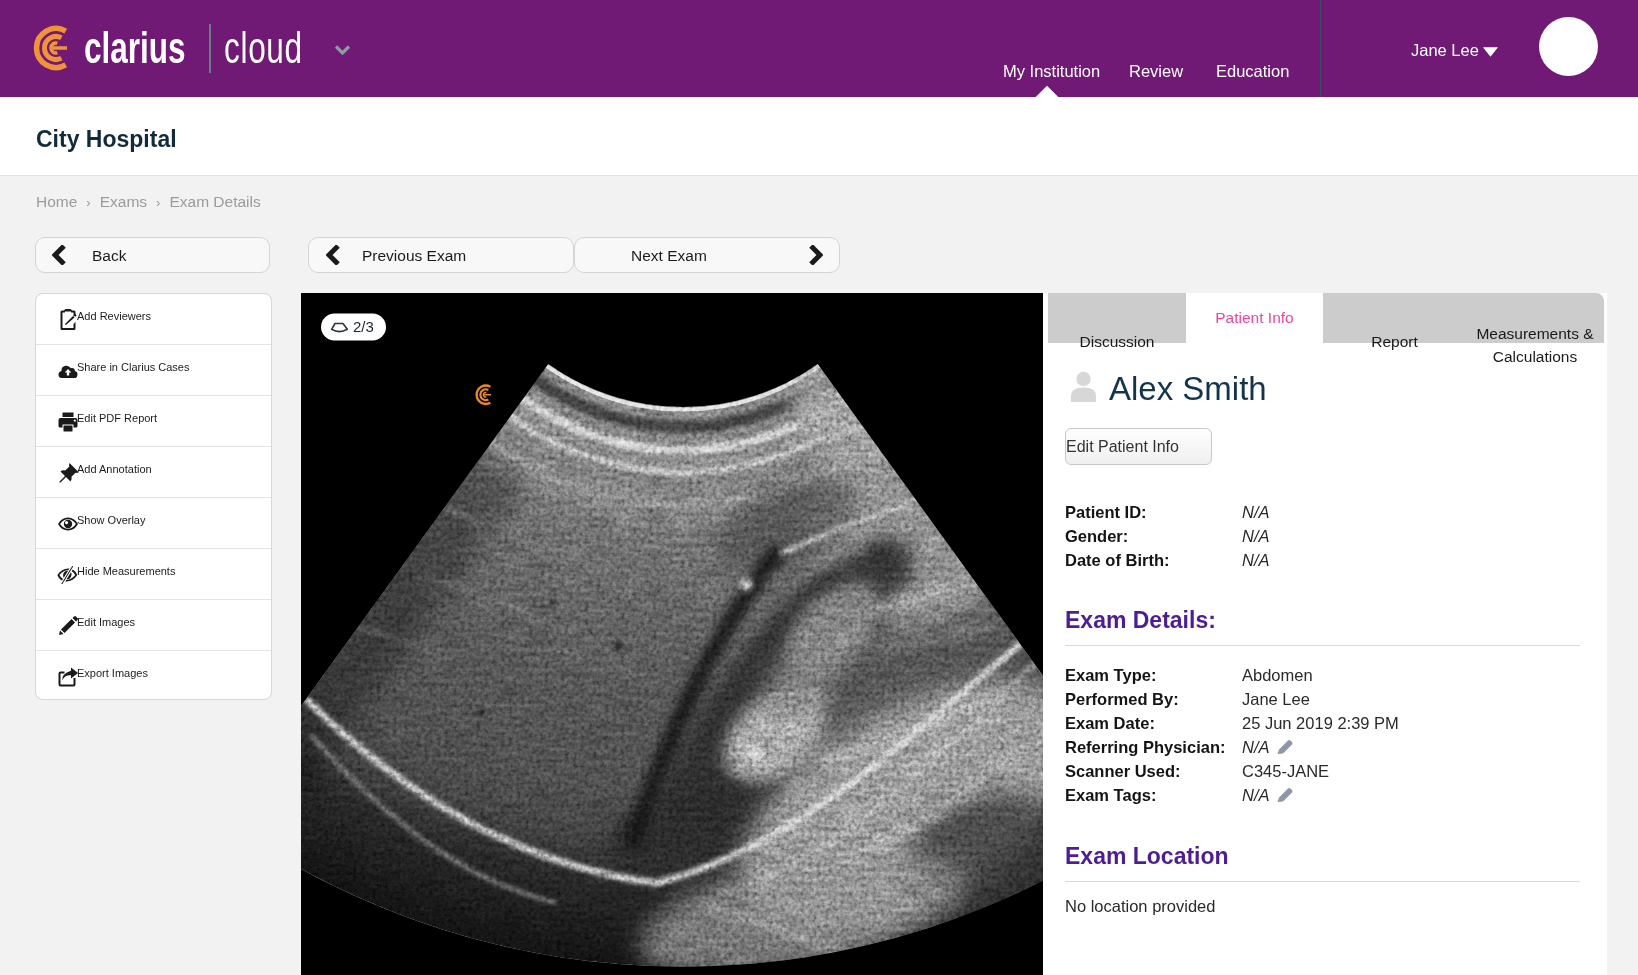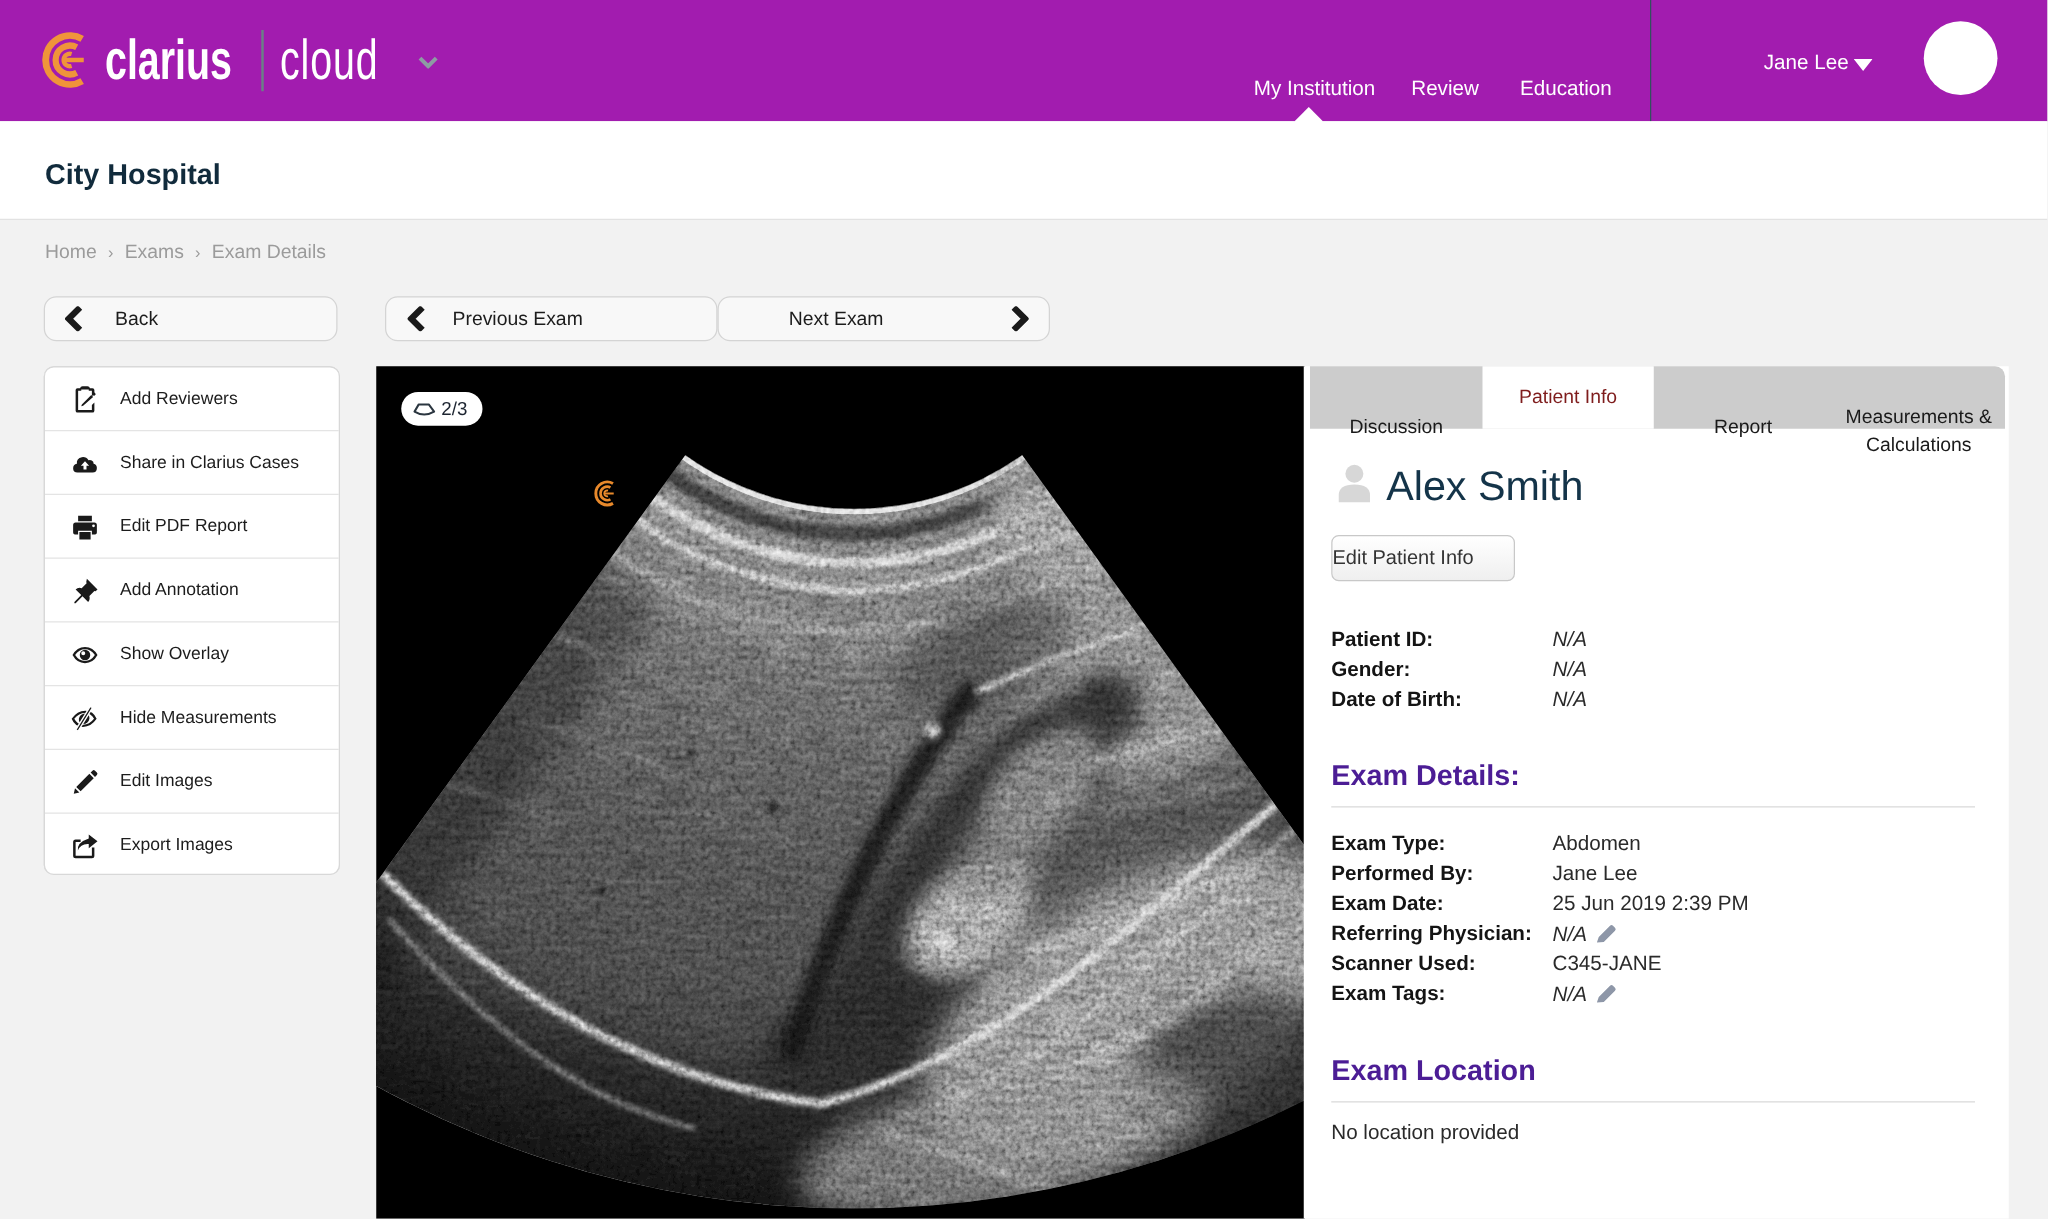--- a/index.html
+++ b/index.html
@@ -1,21 +1,21 @@
 <!DOCTYPE html>
 <html><head>
 <meta charset="utf-8">
 <style>
 * { margin:0; padding:0; box-sizing:border-box; }
 html,body { width:1638px; height:975px; overflow:hidden; }
 body { font-family:"Liberation Sans", sans-serif; background:#f2f2f2; position:relative; }
 .abs { position:absolute; }
 
 
-#header { position:absolute; left:0; top:0; width:1638px; height:97px; background:#a21caf; }
+#header { position:absolute; left:0; top:0; width:1638px; height:97px; background:#701a75; }
 #hdr-divider { position:absolute; left:1320px; top:0; width:1px; height:97px; background:#33505e; }
 #logo-word { position:absolute; left:84px; top:22px; color:#fff; font-size:45px; font-weight:bold; transform:scaleX(0.70); transform-origin:0 0; }
 #logo-sep { position:absolute; left:209px; top:24px; width:2px; height:49px; background:#6b7e88; }
 #logo-cloud { position:absolute; left:224px; top:22px; color:#fff; font-size:45px; font-weight:normal; transform:scaleX(0.70); transform-origin:0 0; letter-spacing:1px; }
 .navitem { position:absolute; top:62px; color:#fff; font-size:16.5px; }
 #notch { position:absolute; left:1039px; top:89px; width:16px; height:16px; background:#fff; transform:rotate(45deg); }
 #janelee { position:absolute; left:1411px; top:41px; color:#fff; font-size:16.5px; }
 #avatar { position:absolute; left:1539px; top:17px; width:59px; height:59px; border-radius:50%; background:#fff; }
 
 
@@ -29,26 +29,26 @@
 
 .navbtn { position:absolute; top:237px; height:36px; background:#f8f8f8; border:1px solid #d4d4d4; border-radius:10px; font-size:15.5px; color:#1c1c1c; }
 .navbtn .lbl { position:absolute; top:9px; }
 .chev { position:absolute; top:7px; width:14px; height:20px; }
 
 
 #menu { position:absolute; left:35px; top:293px; width:237px; height:407px; background:#fff; border:1px solid #d8d8d8; border-radius:8px; }
 .mrow { position:absolute; left:0; width:235px; height:51px; border-bottom:1px solid #e4e4e4; }
 .mrow:last-child { border-bottom:none; }
 .mrow .ic { position:absolute; left:20px; top:14px; width:24px; height:24px; }
-.mrow .tx { position:absolute; left:60px; top:16px; font-size:14px; color:#1c1c1c; }
+.mrow .tx { position:absolute; left:41px; top:16px; font-size:11px; color:#1c1c1c; }
 
 
 #tabbar { position:absolute; left:1048px; top:293px; width:556px; height:50px; background:#cccccc; border-radius:0 8px 0 0; }
 .tab { position:absolute; top:293px; height:50px; font-size:15.5px; color:#1a1a1a; text-align:center;margin-top:24px; }
-#tab-active { position:absolute; left:1186px; top:293px; width:137px; height:50px; background:#fff; font-size:15.5px; color:#7f1d1d; text-align:center; line-height:50px; }
+#tab-active { position:absolute; left:1186px; top:293px; width:137px; height:50px; background:#fff; font-size:15.5px; color:#ec4899; text-align:center; line-height:50px; }
 #panel { position:absolute; left:1043px; top:293px; width:564px; height:682px; background:#fff; }
 #alex { position:absolute; left:1109px; top:370px; font-size:33px; color:#143449;text-align:center; }
 #editbtn { position:absolute; left:1065px; top:428px; width:147px; height:37px; background:linear-gradient(#ffffff,#efefef); border:1px solid #c8c8c8; border-radius:6px; font-size:16px; color:#333; text-align:left; line-height:35px; }
 .plabel { position:absolute; left:1065px; font-size:16.5px; font-weight:bold; color:#141414; }
 .pvalue { position:absolute; left:1242px; font-size:16.5px; color:#2a2a2a; }
 .na { font-style:italic; }
 .h2 { position:absolute; left:1065px; font-size:23px; font-weight:bold; color:#4c1d95; }
 .hr { position:absolute; left:1065px; width:515px; height:1px; background:#d9d9d9; }
 .pencil { display:inline-block; vertical-align:-2px; margin-left:6px; }
 </style>

